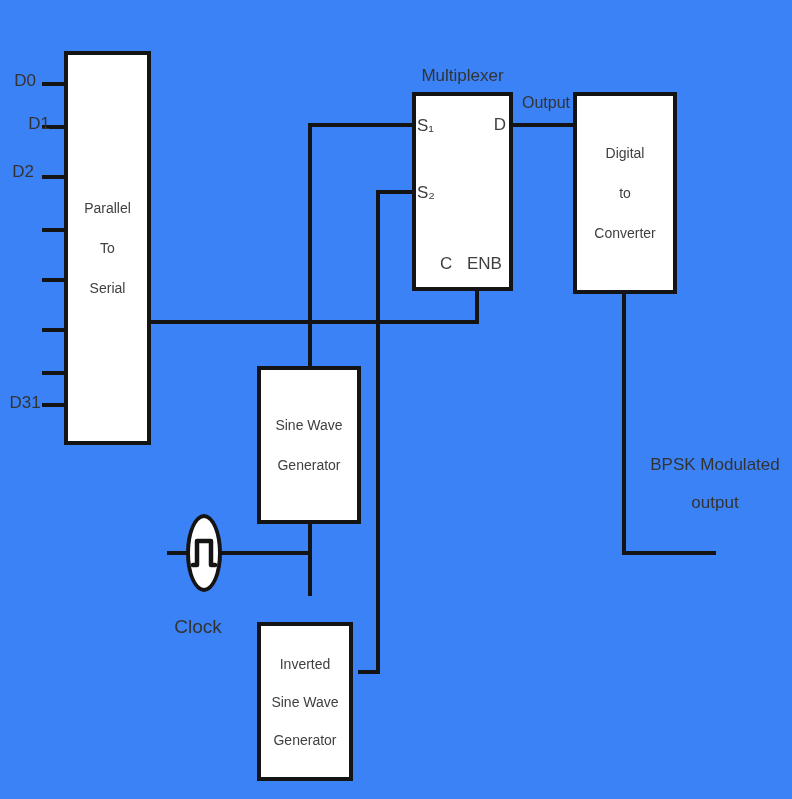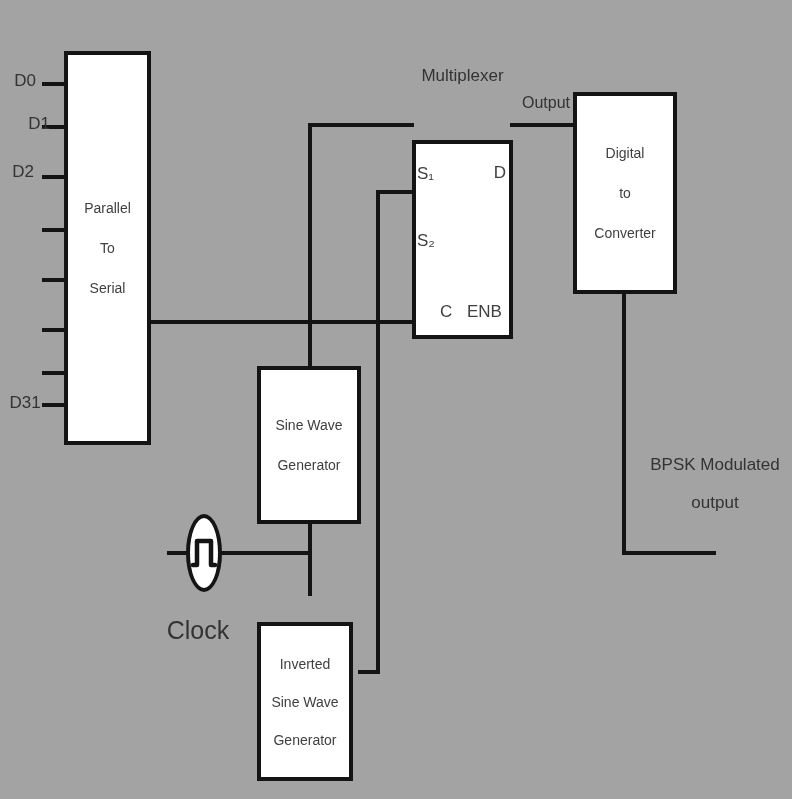--- a/index.html
+++ b/index.html
@@ -1,19 +1,19 @@
 <!DOCTYPE html>
 <html><head>
 <meta charset="utf-8">
 <style>
   html,body{margin:0;padding:0;background:#fff;}
   #stage{
     position:relative;
     width:792px;height:799px;
-    background:#a3a3a3;
+    background:#3b82f6;
     font-family:"Liberation Sans","DejaVu Sans",sans-serif;
     color:#3a3a3a;
     overflow:hidden;
   }
   .box{
     position:absolute;
     border:4px solid #141414;
     background:#ffffff;
     box-sizing:border-box;
     display:flex;
@@ -73,21 +73,21 @@
 
   <div class="box" style="left:64px;top:51px;width:87px;height:394px;">
     <div class="lines">
       <div>Parallel</div>
       <div>To</div>
       <div>Serial</div>
     </div>
   </div>
 
   <div class="lbl center" style="left:405px;top:66px;width:115px;">Multiplexer</div>
-  <div class="box" style="left:412px;top:92px;width:101px;height:199px;margin-top:48px;">
+  <div class="box" style="left:412px;top:92px;width:101px;height:199px;">
     <span class="pin" style="left:1px;top:20px;">S₁</span>
     <span class="pin" style="left:1px;top:87px;">S₂</span>
     <span class="pin" style="right:3px;top:19px;">D</span>
     <span class="pin" style="left:24px;top:158px;">C</span>
     <span class="pin" style="left:51px;top:158px;">ENB</span>
   </div>
 
   <div class="lbl center" style="left:516px;top:94px;width:60px;font-size:16px;">Output</div>
 
   <div class="box" style="left:573px;top:92px;width:104px;height:202px;">
@@ -111,20 +111,20 @@
       <div>Sine Wave</div>
       <div>Generator</div>
     </div>
   </div>
 
   <div id="clock-symbol">
     <svg width="26" height="48" viewBox="0 0 26 48" aria-hidden="true">
       <path d="M 2 36 L 6 36 L 6 12 L 20 12 L 20 36 L 24 36" fill="none" stroke="#141414" stroke-width="4.5" stroke-linecap="round" stroke-linejoin="round"></path>
     </svg>
   </div>
-  <div class="lbl center" style="left:158px;top:616px;width:80px;font-size:25px;">Clock</div>
+  <div class="lbl center" style="left:158px;top:616px;width:80px;font-size:19px;">Clock</div>
 
   <div id="bpsk-label" class="lbl center" style="left:633px;top:446px;width:164px;">
     <div>BPSK Modulated</div>
     <div>output</div>
   </div>
 
 </div>
 
 </body></html>

